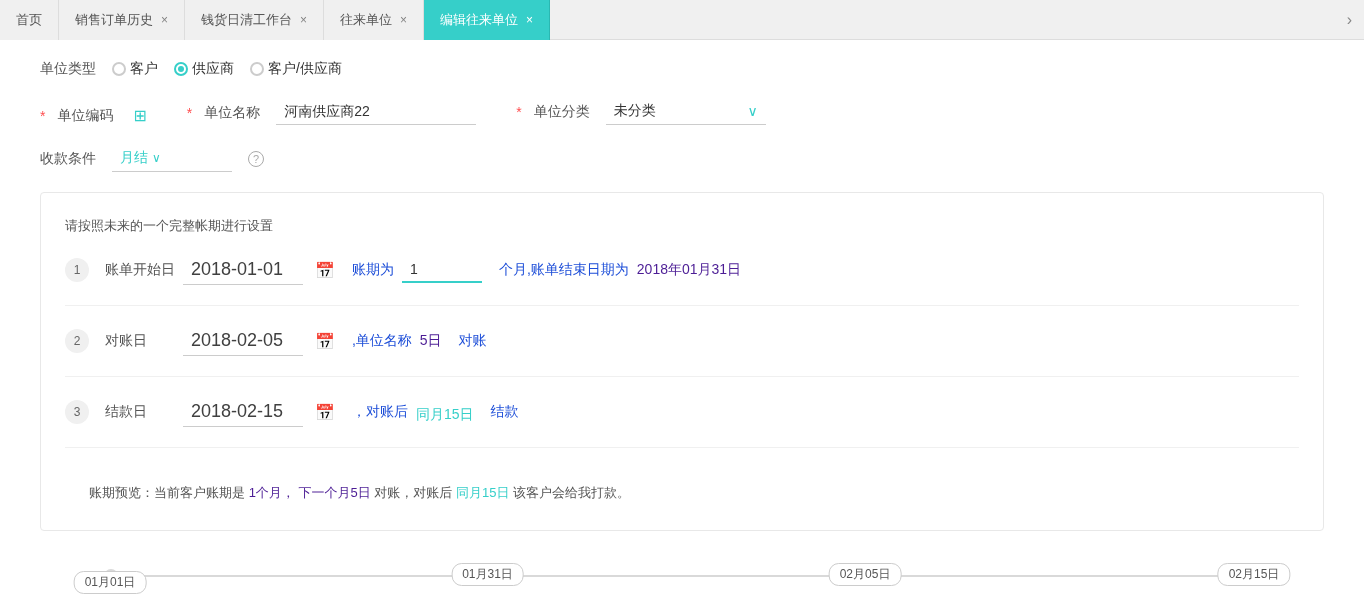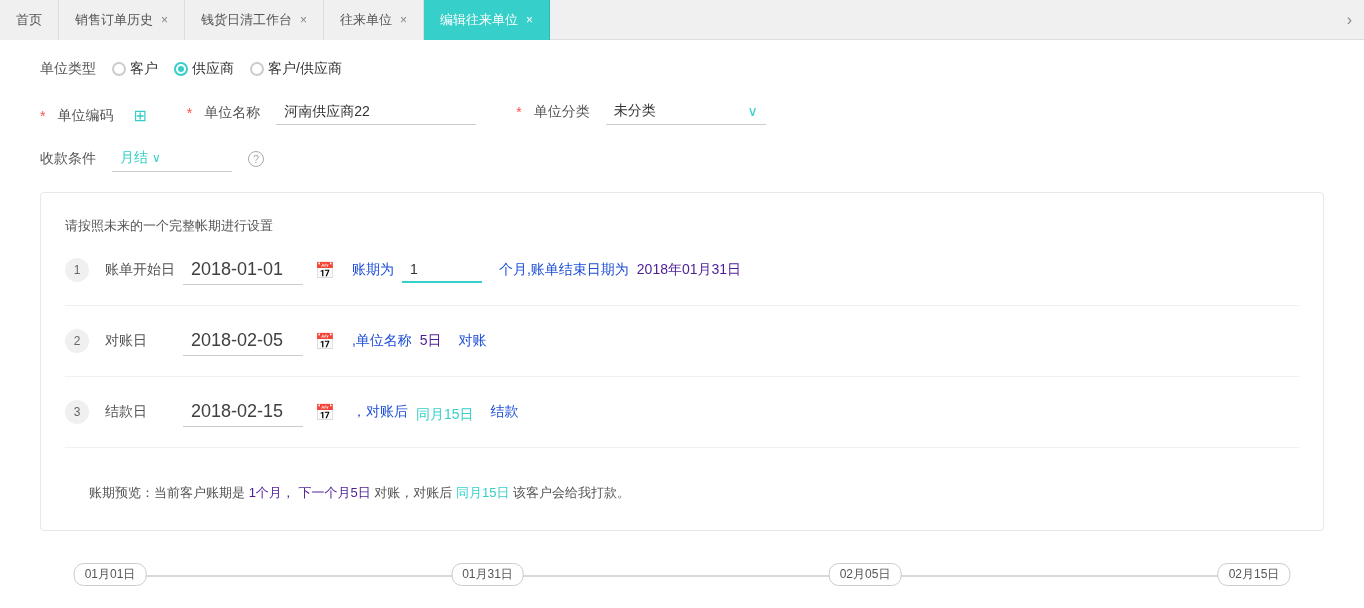--- a/index.html
+++ b/index.html
@@ -398,21 +398,21 @@
 
   <div class="timeline-section">
     <div style="position: relative; height: 70px; margin: 0 30px;">
 
       <div style="position: absolute; top: 12px; left: 0; right: 0; height: 2px; background: #d9d9d9;"></div>
 
       <div style="position: absolute; top: 6px; left: -6px; width: 14px; height: 14px; border-radius: 50%; background: #d9d9d9;"></div>
 
       <div style="position: absolute; top: 6px; right: -6px; width: 14px; height: 14px; border-radius: 50%; background: #d9d9d9;"></div>
 
-      <div style="position: absolute; top: 0; left: 0%; transform: translateX(-50%); display: flex; flex-direction: column; align-items: flex-end;">
+      <div style="position: absolute; top: 8px; left: 0%; transform: translateX(-50%); display: flex; flex-direction: column; align-items: flex-end;">
         <div class="tl-badge">01月01日</div>
 
       </div>
 
       <div style="position: absolute; top: 0; left: 33%; transform: translateX(-50%); display: flex; flex-direction: column; align-items: flex-start;">
         <div class="tl-badge">01月31日</div>
 
       </div>
 
       <div style="position: absolute; top: 0; left: 66%; transform: translateX(-50%); display: flex; flex-direction: column; align-items: flex-start;">

